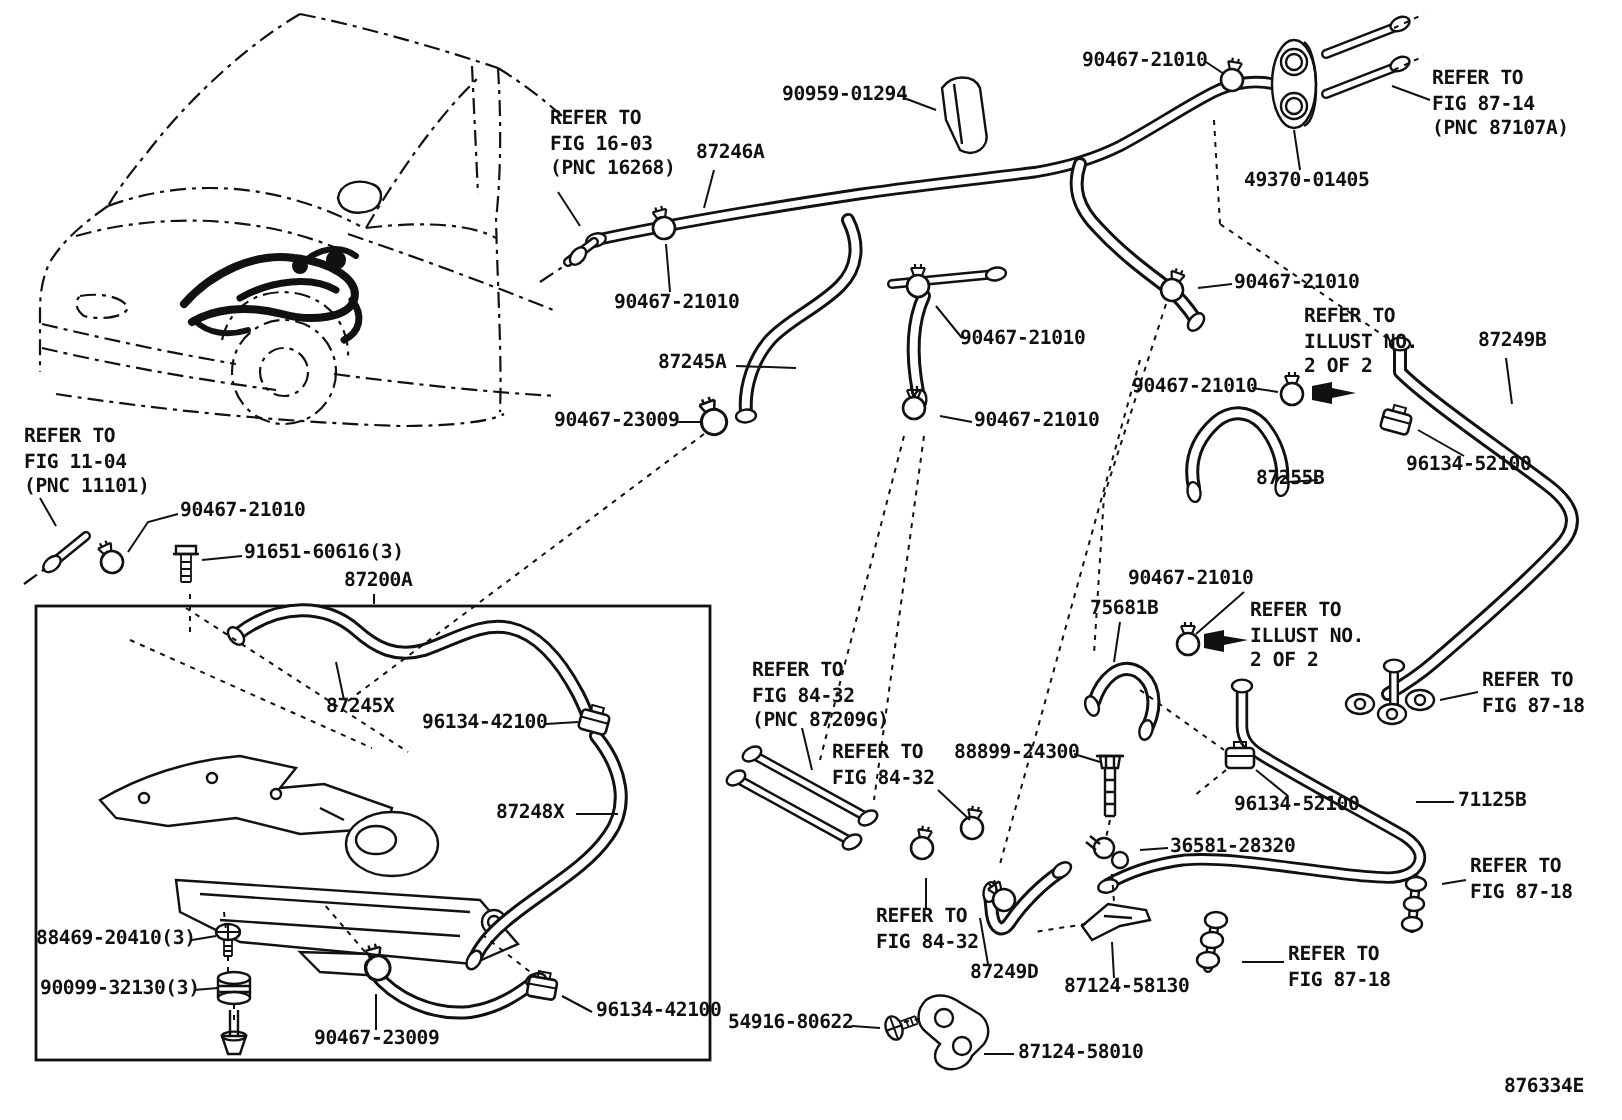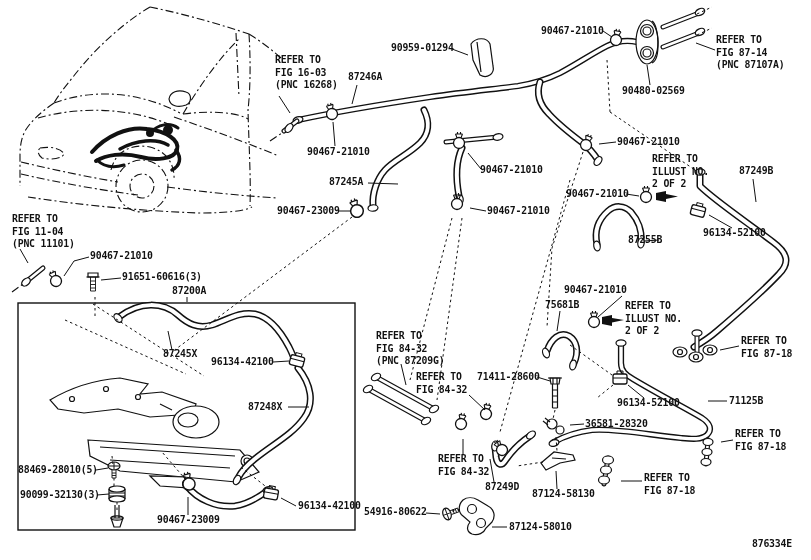--- a/index.html
+++ b/index.html
@@ -400,21 +400,21 @@
 </svg>
 
 <div class="lb" style="left:275px;top:54px">REFER TO
 FIG 16-03
 (PNC 16268)</div>
 <div class="lb" style="left:391px;top:42px">90959-01294</div>
 <div class="lb" style="left:541px;top:25px">90467-21010</div>
 <div class="lb" style="left:716px;top:34px">REFER TO
 FIG 87-14
 (PNC 87107A)</div>
-<div class="lb" style="left:622px;top:85px">90480-02569</div>
+<div class="lb" style="left:622px;top:85px">49370-01405</div>
 <div class="lb" style="left:348px;top:71px">87246A</div>
 <div class="lb" style="left:307px;top:146px">90467-21010</div>
 <div class="lb" style="left:329px;top:176px">87245A</div>
 <div class="lb" style="left:480px;top:164px">90467-21010</div>
 <div class="lb" style="left:277px;top:205px">90467-23009</div>
 <div class="lb" style="left:487px;top:205px">90467-21010</div>
 <div class="lb" style="left:617px;top:136px">90467-21010</div>
 <div class="lb" style="left:652px;top:153px">REFER TO
 ILLUST NO.
 2 OF 2</div>
@@ -424,30 +424,30 @@
 <div class="lb" style="left:628px;top:234px">87255B</div>
 <div class="lb" style="left:12px;top:213px">REFER TO
 FIG 11-04
 (PNC 11101)</div>
 <div class="lb" style="left:90px;top:250px">90467-21010</div>
 <div class="lb" style="left:122px;top:271px">91651-60616(3)</div>
 <div class="lb" style="left:172px;top:285px">87200A</div>
 <div class="lb" style="left:163px;top:348px">87245X</div>
 <div class="lb" style="left:211px;top:356px">96134-42100</div>
 <div class="lb" style="left:248px;top:401px">87248X</div>
-<div class="lb" style="left:18px;top:464px">88469-28010(5)</div>
+<div class="lb" style="left:18px;top:464px">88469-20410(3)</div>
 <div class="lb" style="left:20px;top:489px">90099-32130(3)</div>
 <div class="lb" style="left:157px;top:514px">90467-23009</div>
 <div class="lb" style="left:298px;top:500px">96134-42100</div>
 <div class="lb" style="left:376px;top:330px">REFER TO
 FIG 84-32
 (PNC 87209G)</div>
 <div class="lb" style="left:416px;top:371px">REFER TO
 FIG 84-32</div>
-<div class="lb" style="left:477px;top:371px">71411-28600</div>
+<div class="lb" style="left:477px;top:371px">88899-24300</div>
 <div class="lb" style="left:438px;top:453px">REFER TO
 FIG 84-32</div>
 <div class="lb" style="left:485px;top:481px">87249D</div>
 <div class="lb" style="left:532px;top:488px">87124-58130</div>
 <div class="lb" style="left:364px;top:506px">54916-80622</div>
 <div class="lb" style="left:509px;top:521px">87124-58010</div>
 <div class="lb" style="left:564px;top:284px">90467-21010</div>
 <div class="lb" style="left:545px;top:299px">75681B</div>
 <div class="lb" style="left:625px;top:300px">REFER TO
 ILLUST NO.

